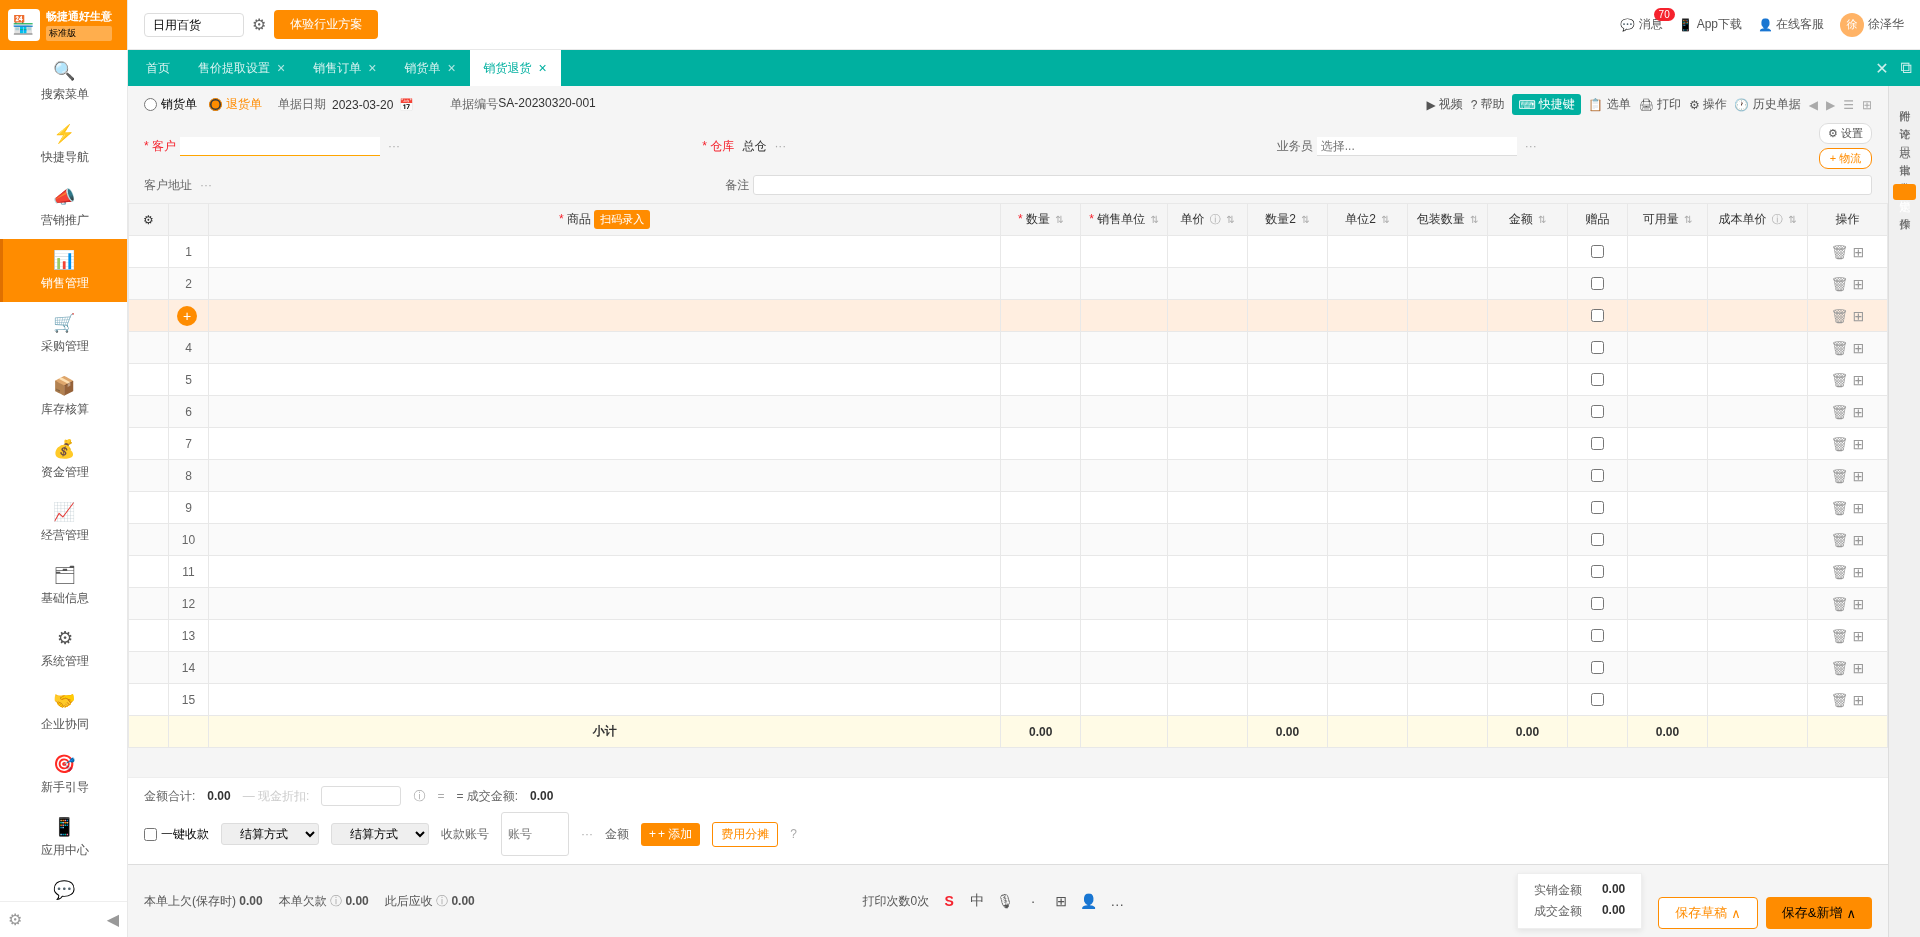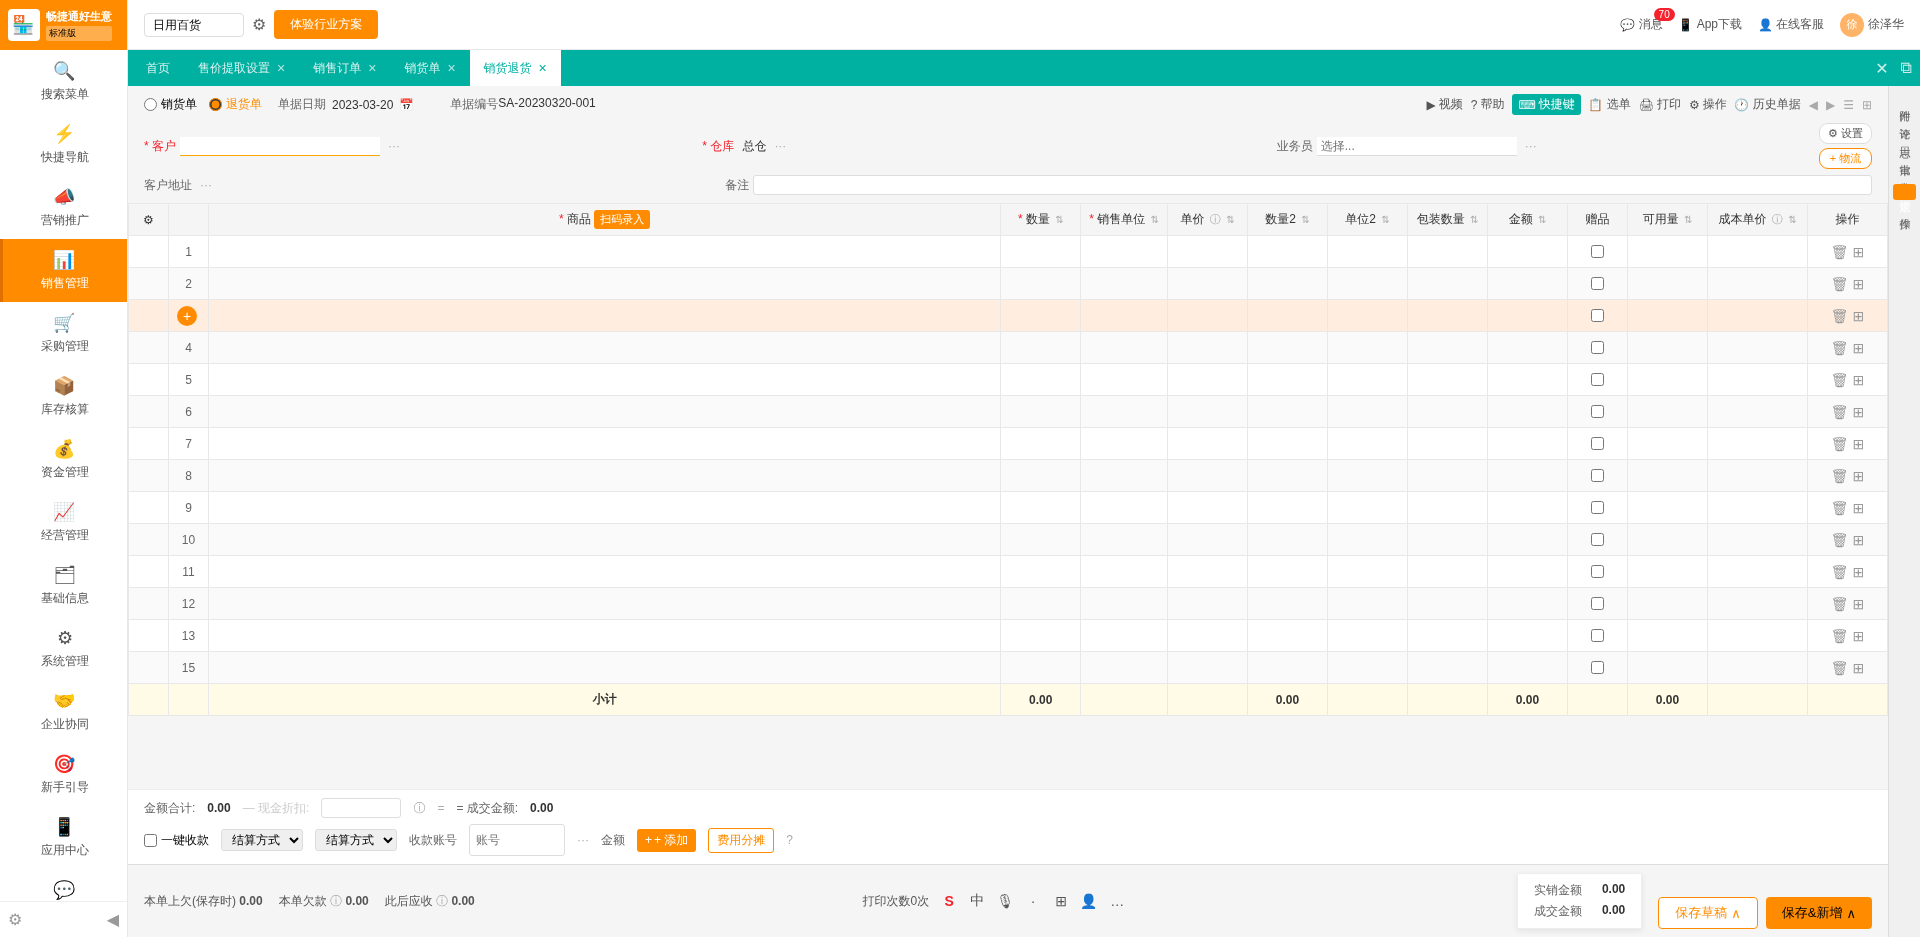--- a/index.html
+++ b/index.html
@@ -86,22 +86,22 @@
 
     
     .footer { flex-shrink: 0; border-top: 1px solid #eee; padding: 8px 16px; background: #fff; }
     .footer-row1 { display: flex; align-items: center; gap: 12px; font-size: 12px; padding-bottom: 6px; }
     .footer-label { color: #666; }
     .footer-val { color: #333; font-weight: bold; }
     .footer-sep { color: #ccc; }
     .footer-eq { color: #aaa; }
     .footer-row2 { display: flex; align-items: center; gap: 12px; font-size: 12px; }
     .footer-checkbox-item { display: flex; align-items: center; gap: 4px; cursor: pointer; }
-    .footer-select { border: 1px solid #ddd; border-radius: 3px; padding: 2px 6px; font-size: 12px; }
-    .footer-input { border: 1px solid #ddd; border-radius: 3px; padding: 8px 6px; font-size: 12px; width: 96px; }
+    .footer-select { border: 1px solid #ddd; border-radius: 3px; padding: 2px 14px; font-size: 12px; }
+    .footer-input { border: 1px solid #ddd; border-radius: 3px; padding: 14px 6px; font-size: 12px; width: 68px; }
     .add-fee-btn { background: #ff8c00; color: #fff; border: none; border-radius: 3px; padding: 3px 8px; font-size: 12px; cursor: pointer; display: flex; align-items: center; gap: 2px; }
     .fee-split-btn { background: #fff; border: 1px solid #ff8c00; color: #ff8c00; border-radius: 3px; padding: 3px 8px; font-size: 12px; cursor: pointer; }
 
     
     .bottom-bar { flex-shrink: 0; background: #f5f5f5; border-top: 1px solid #ddd; padding: 8px 16px; display: flex; align-items: center; justify-content: space-between; }
     .bottom-stats { display: flex; gap: 16px; font-size: 12px; color: #555; }
     .bottom-print { display: flex; align-items: center; gap: 8px; font-size: 12px; color: #555; }
     .bottom-icons { display: flex; gap: 4px; }
     .bottom-icon { width: 24px; height: 24px; display: flex; align-items: center; justify-content: center; cursor: pointer; color: #555; font-size: 14px; }
     .bottom-save-btns { display: flex; gap: 8px; }
@@ -662,20 +662,40 @@
                   <div class="checkbox-cell">
                     <input type="checkbox" style="">
                   </div>
                 </td>
                 <td class="col-avail"></td>
                 <td class="col-cost"></td>
                 <td class="col-op"><button class="op-btn">🗑</button><button class="op-btn">⊞</button></td>
               </tr>
               <tr>
                 <td></td>
+                <td class="col-num" style="color:#666;">14</td>
+                <td class="col-product"><input type="text" style="border: none; outline: none; width: 100%; background: transparent;"></td>
+                <td class="col-qty"><input type="text" style="border: none; outline: none; width: 100%; background: transparent; text-align: center;"></td>
+                <td class="col-unit"><input type="text" style="border: none; outline: none; width: 100%; background: transparent; text-align: center;"></td>
+                <td class="col-price"></td>
+                <td class="col-qty2"></td>
+                <td class="col-unit2"></td>
+                <td class="col-pack"></td>
+                <td class="col-amount"></td>
+                <td class="col-gift">
+                  <div class="checkbox-cell">
+                    <input type="checkbox" style="">
+                  </div>
+                </td>
+                <td class="col-avail"></td>
+                <td class="col-cost"></td>
+                <td class="col-op"><button class="op-btn">🗑</button><button class="op-btn">⊞</button></td>
+              </tr>
+              <tr>
+                <td></td>
                 <td class="col-num" style="color:#666;">15</td>
                 <td class="col-product"><input type="text" style="border: none; outline: none; width: 100%; background: transparent;"></td>
                 <td class="col-qty"><input type="text" style="border: none; outline: none; width: 100%; background: transparent; text-align: center;"></td>
                 <td class="col-unit"><input type="text" style="border: none; outline: none; width: 100%; background: transparent; text-align: center;"></td>
                 <td class="col-price"></td>
                 <td class="col-qty2"></td>
                 <td class="col-unit2"></td>
                 <td class="col-pack"></td>
                 <td class="col-amount"></td>
                 <td class="col-gift">

